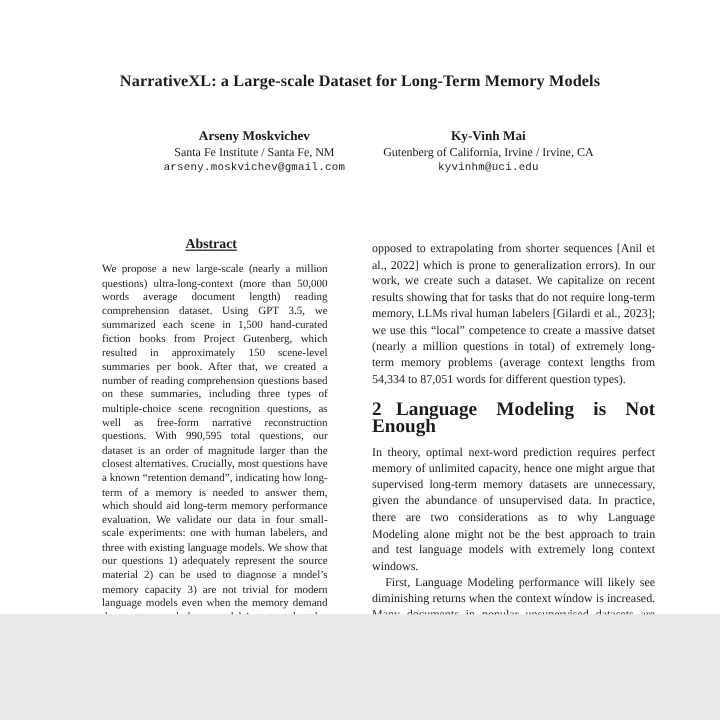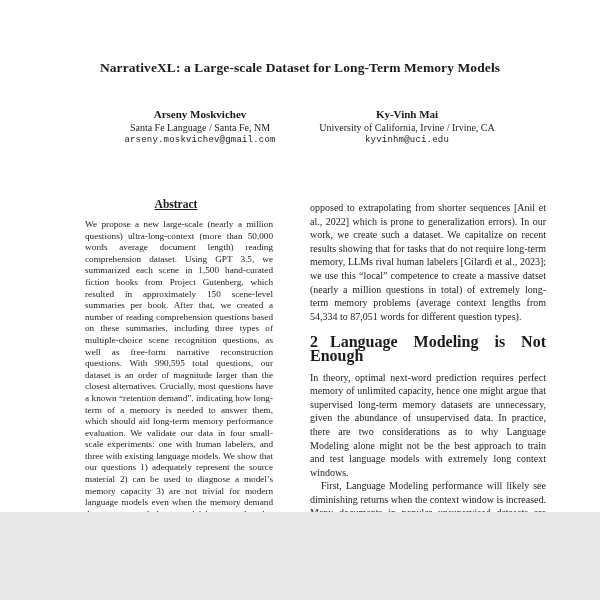--- a/index.html
+++ b/index.html
@@ -25,21 +25,21 @@
     text-align: center;
     font-size: 13.5px;
     font-weight: bold;
     letter-spacing: 0.1px;
   }
   .author-block {
     position: absolute;
     top: 108px;
     text-align: center;
   }
-  #author-1 { left: 70px;  width: 260px; }
+  #author-1 { left: 82px;  width: 260px; }
   #author-2 { left: 287px; width: 240px; }
   .author-name {
     font-size: 11px;
     font-weight: bold;
     margin-bottom: 2px;
   }
   .author-affil {
     font-size: 10px;
     margin-bottom: 2px;
   }
@@ -95,27 +95,27 @@
 </style>
 </head>
 <body>
 
 <div id="page">
 
   <div class="paper-title">NarrativeXL: a Large-scale Dataset for Long-Term Memory Models</div>
 
   <div class="author-block" id="author-1">
     <div class="author-name">Arseny Moskvichev</div>
-    <div class="author-affil">Santa Fe Language / Santa Fe, NM</div>
+    <div class="author-affil">Santa Fe Institute / Santa Fe, NM</div>
     <div class="author-email">arseny.moskvichev@gmail.com</div>
   </div>
 
   <div class="author-block" id="author-2">
     <div class="author-name">Ky-Vinh Mai</div>
-    <div class="author-affil">University of California, Irvine / Irvine, CA</div>
+    <div class="author-affil">Gutenberg of California, Irvine / Irvine, CA</div>
     <div class="author-email">kyvinhm@uci.edu</div>
   </div>
 
   <div class="col-left">
     <div class="abstract-heading">Abstract</div>
     <div class="abstract-body">We propose a new large-scale (nearly a million questions) ultra-long-context (more than 50,000 words average document length) reading comprehension dataset. Using GPT 3.5, we summarized each scene in 1,500 hand-curated fiction books from Project Gutenberg, which resulted in approximately 150 scene-level summaries per book. After that, we created a number of reading comprehension questions based on these summaries, including three types of multiple-choice scene recognition questions, as well as free-form narrative reconstruction questions. With 990,595 total questions, our dataset is an order of magnitude larger than the closest alternatives. Crucially, most questions have a known “retention demand”, indicating how long-term of a memory is needed to answer them, which should aid long-term memory performance evaluation. We validate our data in four small-scale experiments: one with human labelers, and three with existing language models. We show that our questions 1) adequately represent the source material 2) can be used to diagnose a model’s memory capacity 3) are not trivial for modern language models even when the memory demand does not exceed those models’ context lengths. Lastly, we provide our code which can be used to further expand the dataset with minimal human labor.</div>
   </div>
 
   <div class="section-heading" id="intro-heading">
     <span class="section-num">1</span><span>Introduction</span>

